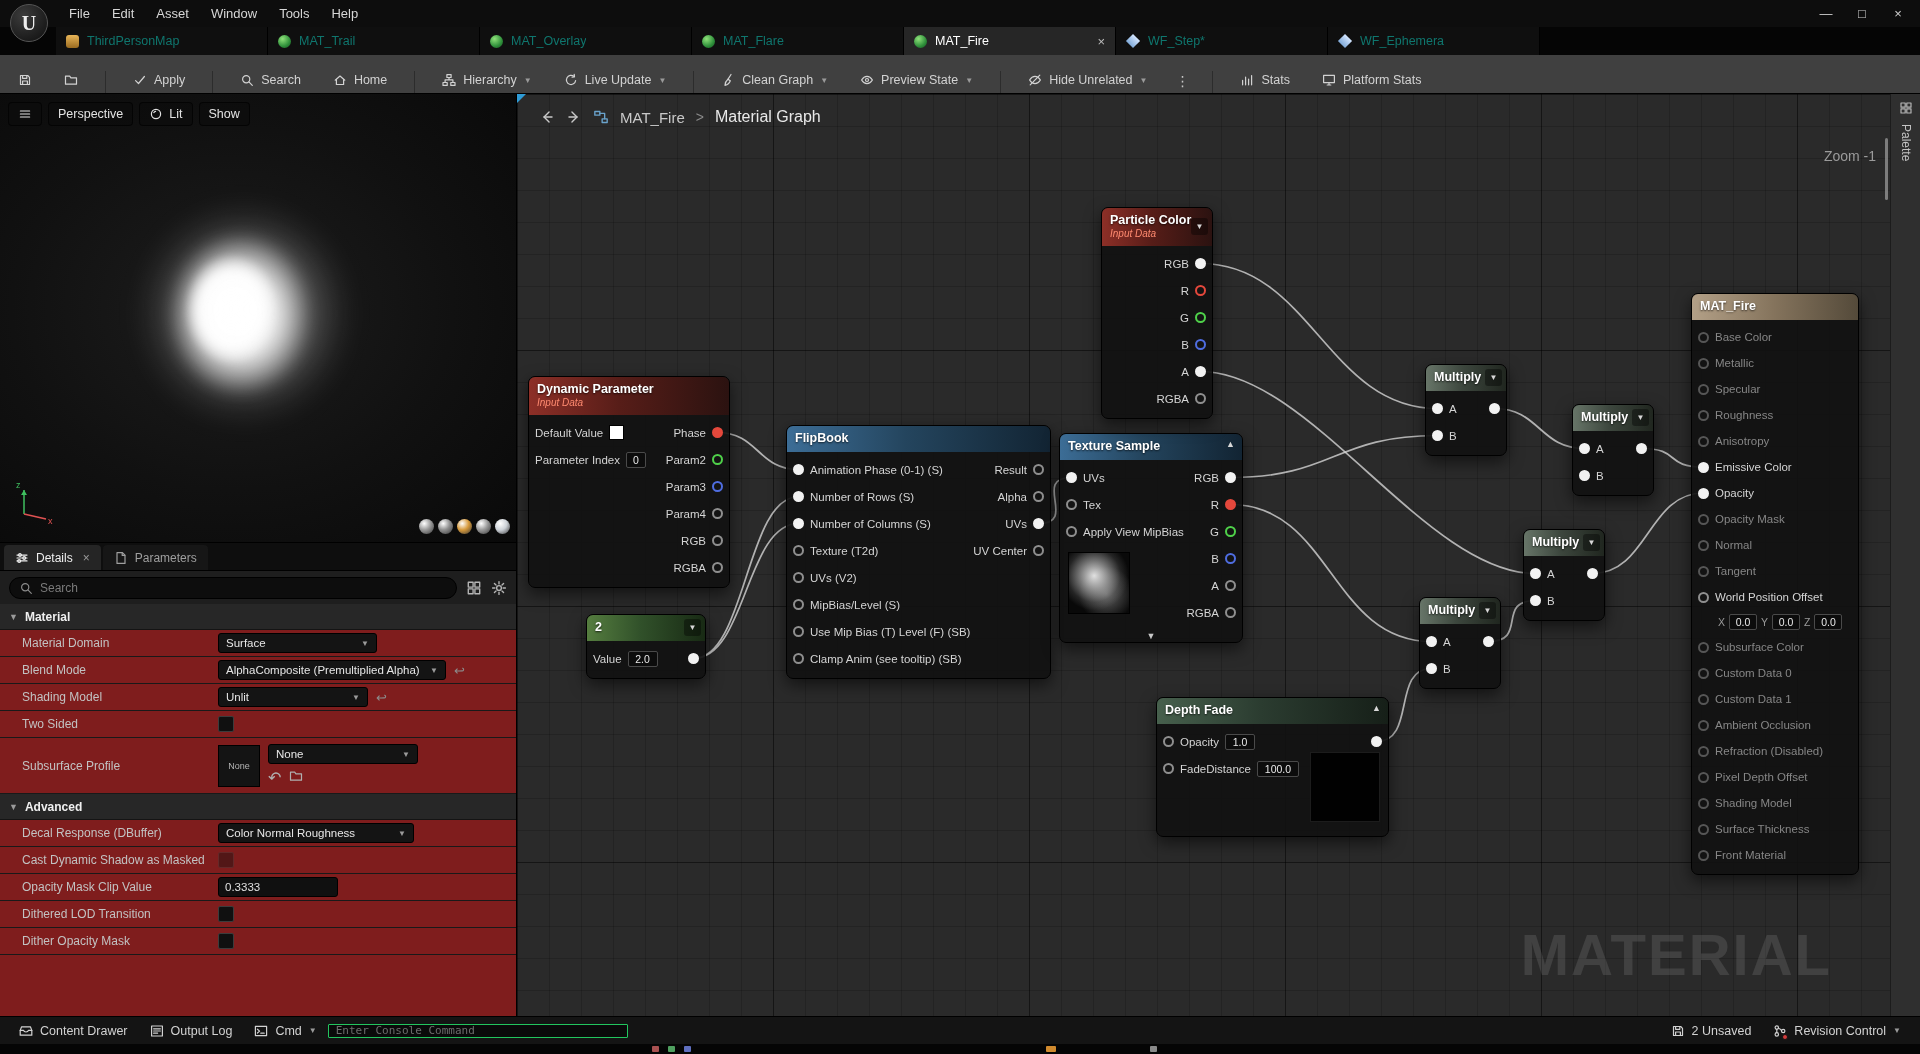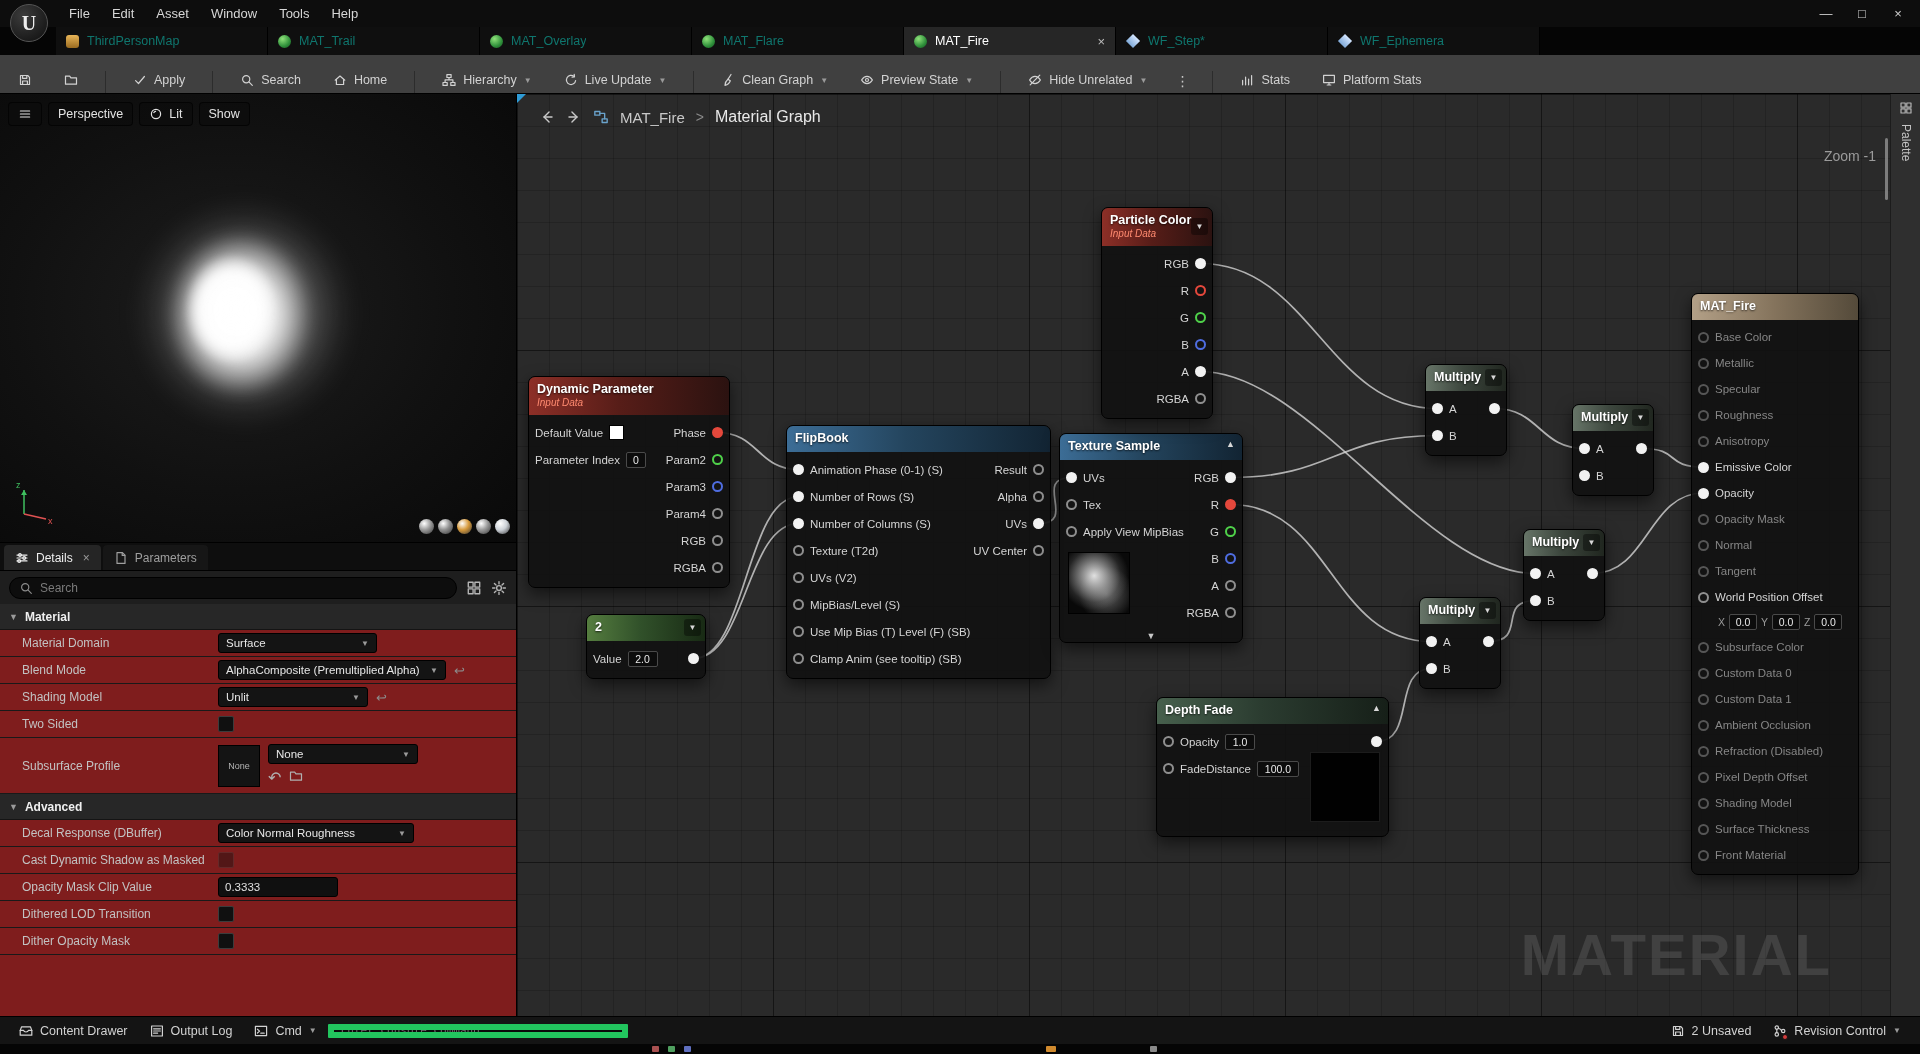--- a/index.html
+++ b/index.html
@@ -137,21 +137,21 @@
 .texprev{position:absolute;left:8px;top:118px;width:62px;height:62px;border:1px solid #000;background:
  radial-gradient(circle at 42% 38%,rgba(235,235,235,.95) 0%,rgba(200,200,200,.55) 30%,rgba(120,120,120,.25) 52%,transparent 68%),
  radial-gradient(circle at 62% 68%,rgba(190,190,190,.5) 0%,transparent 50%),#090909;}
 .blackprev{position:absolute;right:8px;top:54px;width:70px;height:70px;background:#010101;border:1px solid #1c1c1c;}
 .gexp{position:absolute;bottom:1px;left:0;right:0;text-align:center;font-size:9px;color:#c8c8c8;}
 
 
 .statusbar{position:absolute;left:0;top:1016px;width:1920px;height:28px;background:#141414;border-top:1px solid #000;display:flex;align-items:center;padding:0 8px;font-size:12.5px;z-index:25;}
 .sb-item{display:flex;align-items:center;gap:7px;padding:0 11px;height:100%;color:#d2d2d2;position:relative;}
 .sb-item .chev{font-size:8px;color:#9a9a9a;}
-.console{width:300px;height:14px;background:#0a0a0a;border:6px solid #22c55e;border-radius:1px;color:#8a8a8a;font-family:"DejaVu Sans Mono",monospace;font-size:11px;padding:0 7px;outline:0;}
+.console{width:300px;height:14px;background:#0a0a0a;border:1px solid #22c55e;border-radius:1px;color:#8a8a8a;font-family:"DejaVu Sans Mono",monospace;font-size:11px;padding:0 7px;outline:0;}
 .console::placeholder{color:#6e6e6e;}
 .sb-spacer{flex:1;}
 .rc-dot{position:absolute;left:20px;bottom:4px;width:6px;height:6px;border-radius:50%;background:#d23b3b;border:1px solid #141414;}
 .bottomstrip{position:absolute;left:0;top:1044px;width:1920px;height:10px;background:#050505;z-index:25;}
 .bs-mark{position:absolute;top:2px;width:7px;height:6px;border-radius:1px;}
 </style>
 </head>
 <body>
 
 <div class="menubar">

